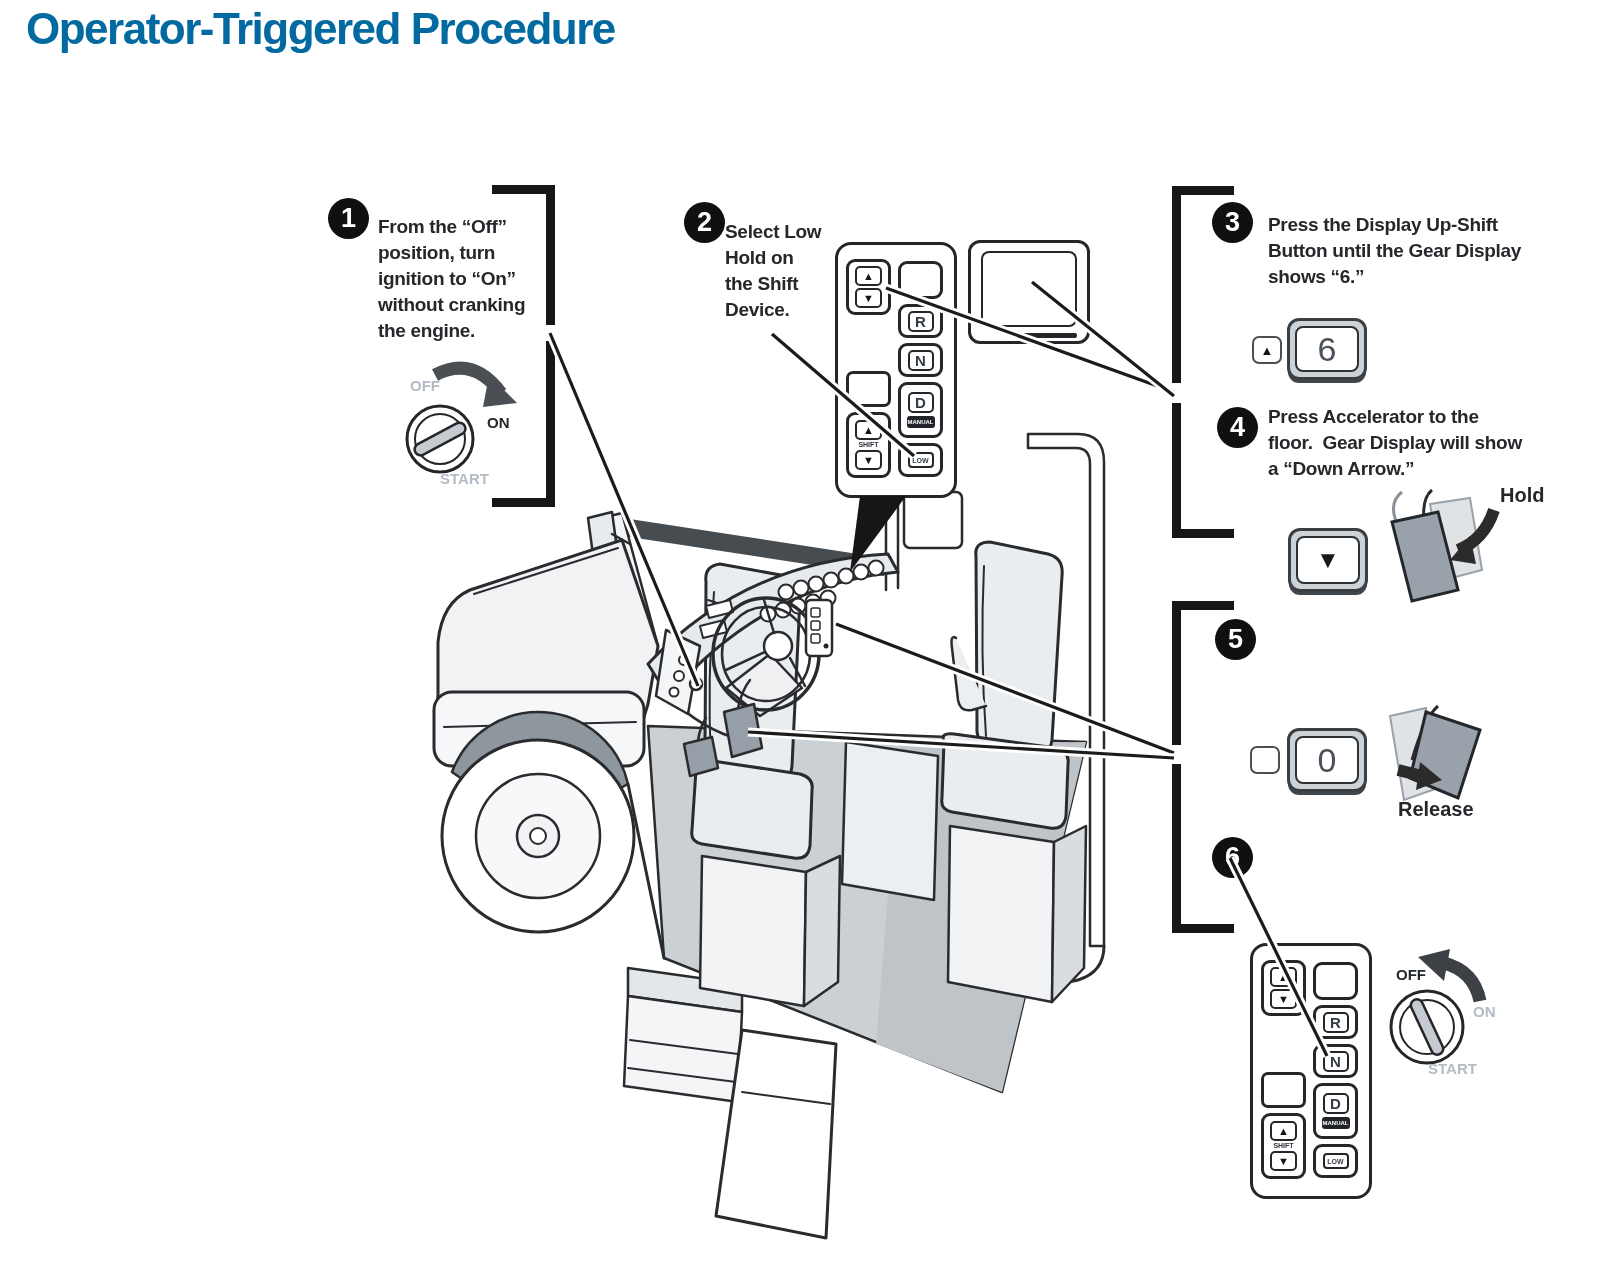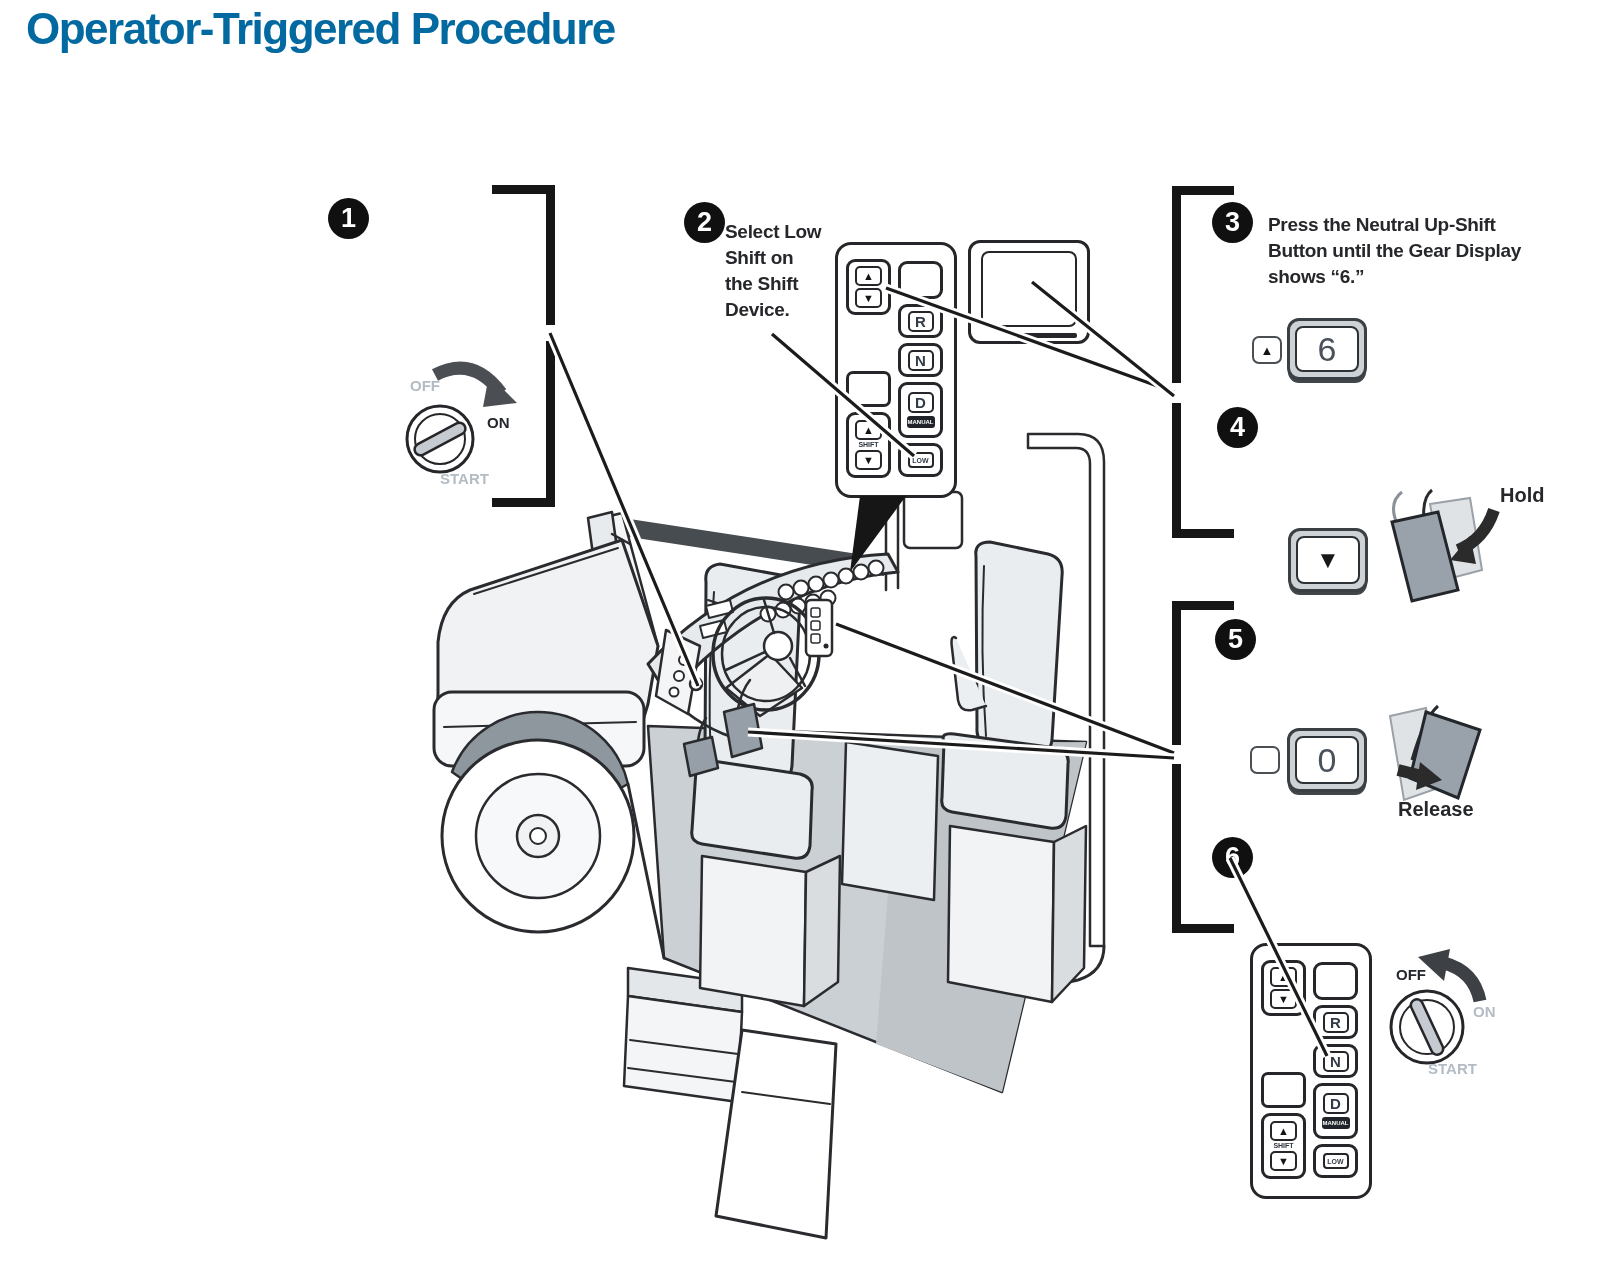--- a/index.html
+++ b/index.html
@@ -180,30 +180,42 @@
     </g>
   </svg>
 
   <div class="badge" style="left:328px;top:198px;">1</div>
   <div class="badge" style="left:684px;top:202px;">2</div>
   <div class="badge" style="left:1212px;top:202px;">3</div>
   <div class="badge" style="left:1217px;top:407px;">4</div>
   <div class="badge" style="left:1215px;top:619px;">5</div>
   <div class="badge" style="left:1212px;top:837px;">6</div>
 
+  <div class="step-text" style="left:378px;top:214px;">
+    <div class="line">From the “Off”</div>
+      <div class="line">position, turn</div>
+    <div class="line">ignition to “On”</div>
+      <div class="line">without cranking</div>
+    <div class="line">the engine.</div>
+  </div>
   <div class="step-text" style="left:725px;top:219px;">
     <div class="line">Select Low</div>
-      <div class="line">Shift on</div>
+      <div class="line">Hold on</div>
     <div class="line">the Shift</div>
       <div class="line">Device.</div>
   </div>
   <div class="step-text" style="left:1268px;top:212px;">
-    <div class="line">Press the Neutral Up-Shift</div>
+    <div class="line">Press the Display Up-Shift</div>
       <div class="line">Button until the Gear Display</div>
     <div class="line">shows “6.”</div>
+  </div>
+  <div class="step-text" style="left:1268px;top:404px;">
+    <div class="line">Press Accelerator to the</div>
+      <div class="line">floor.  Gear Display will show</div>
+    <div class="line">a “Down Arrow.”</div>
   </div>
 
   <svg style="left:395px;top:353px;" width="135" height="135" viewBox="0 0 135 135">
     <path d="M40,22 Q78,2 106,40" stroke="#4b4f54" stroke-width="13" fill="none"></path>
     <polygon points="94,22 122,50 88,54" fill="#4b4f54"></polygon>
     <circle cx="45" cy="86" r="33" fill="#ffffff" stroke="#26262a" stroke-width="3"></circle>
     <circle cx="45" cy="86" r="25" fill="none" stroke="#26262a" stroke-width="2"></circle>
     <rect x="17" y="80" width="56" height="12" rx="6" fill="#c5cbd1" stroke="#26262a" stroke-width="2.5" transform="rotate(-28 45 86)"></rect>
   </svg>
   <span class="ign-label ign-gray" style="left:410px;top:377px;">OFF</span>

